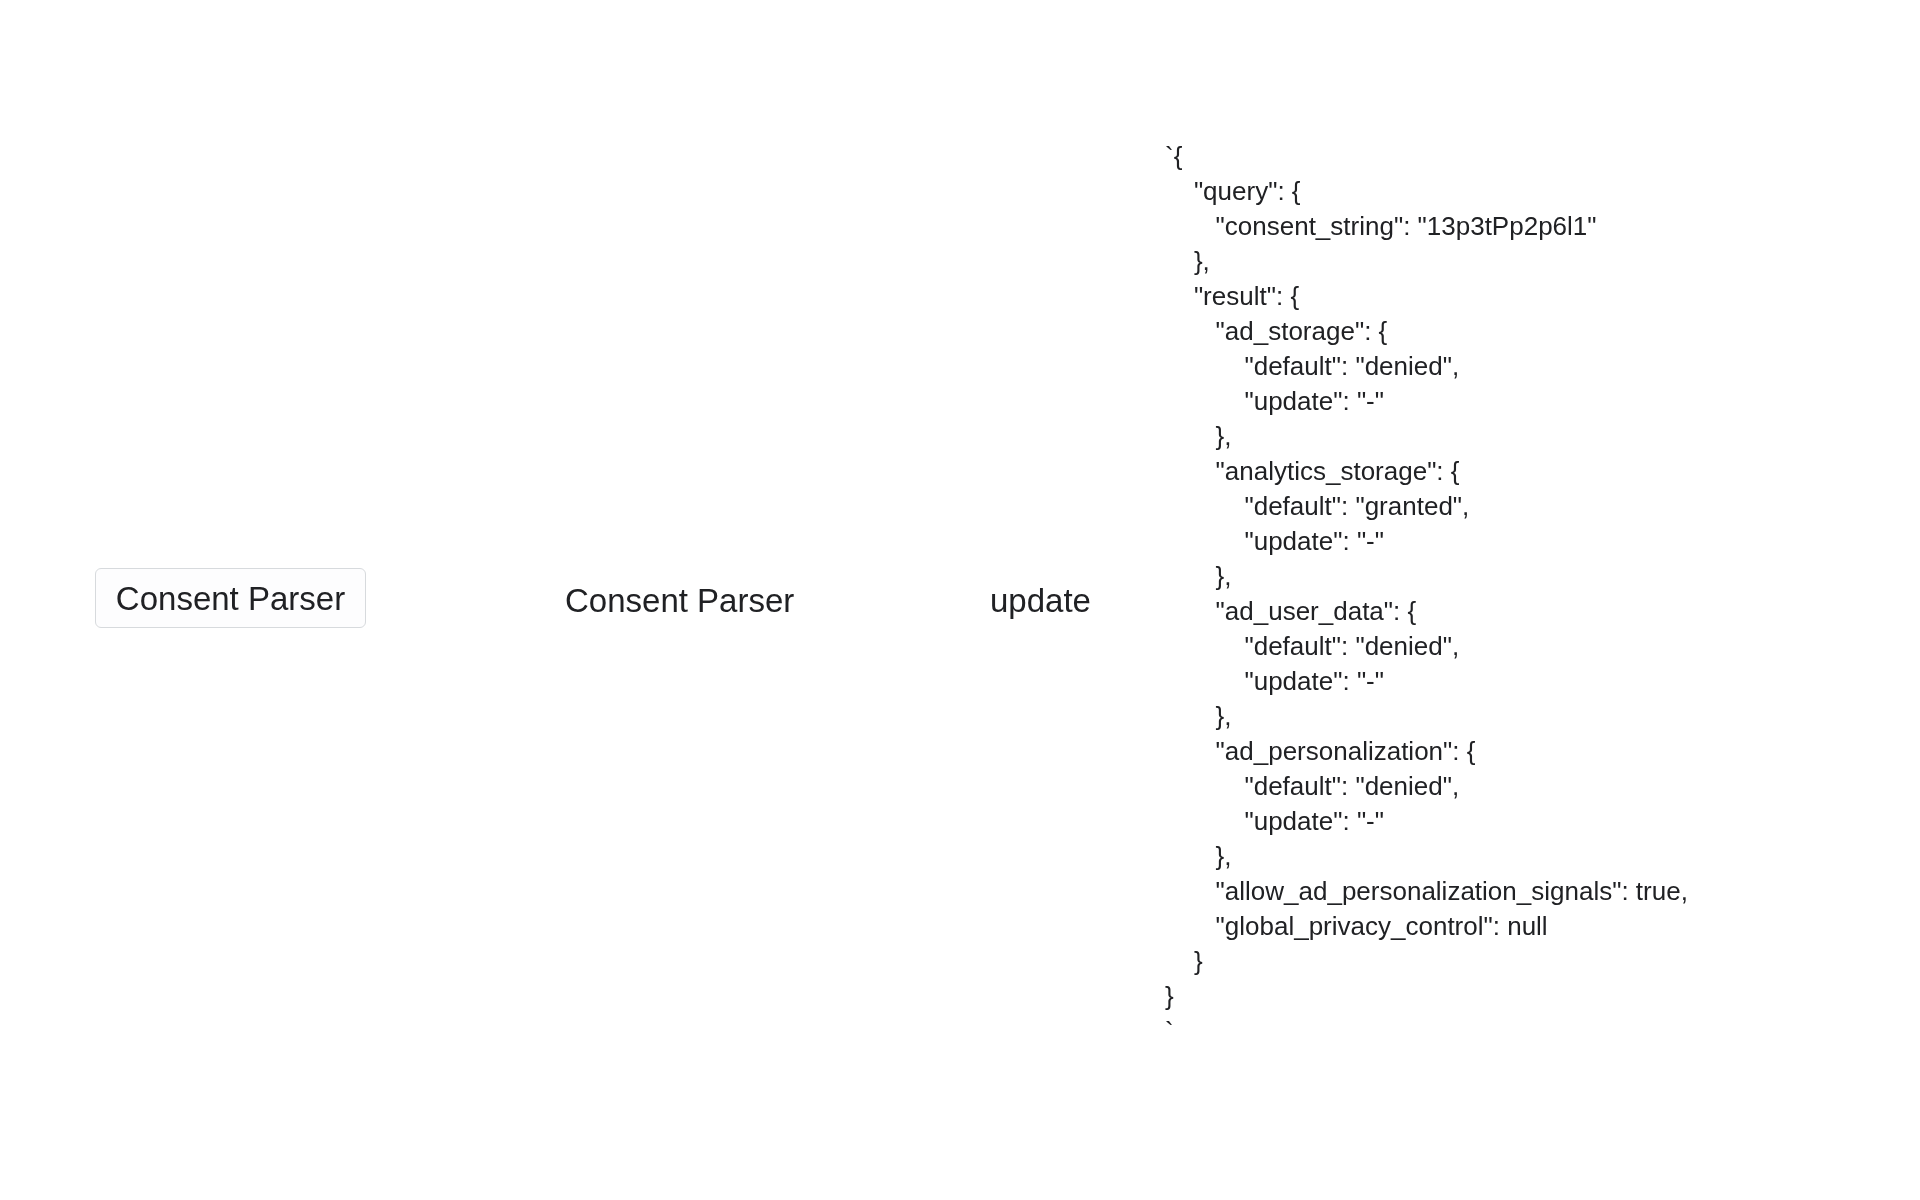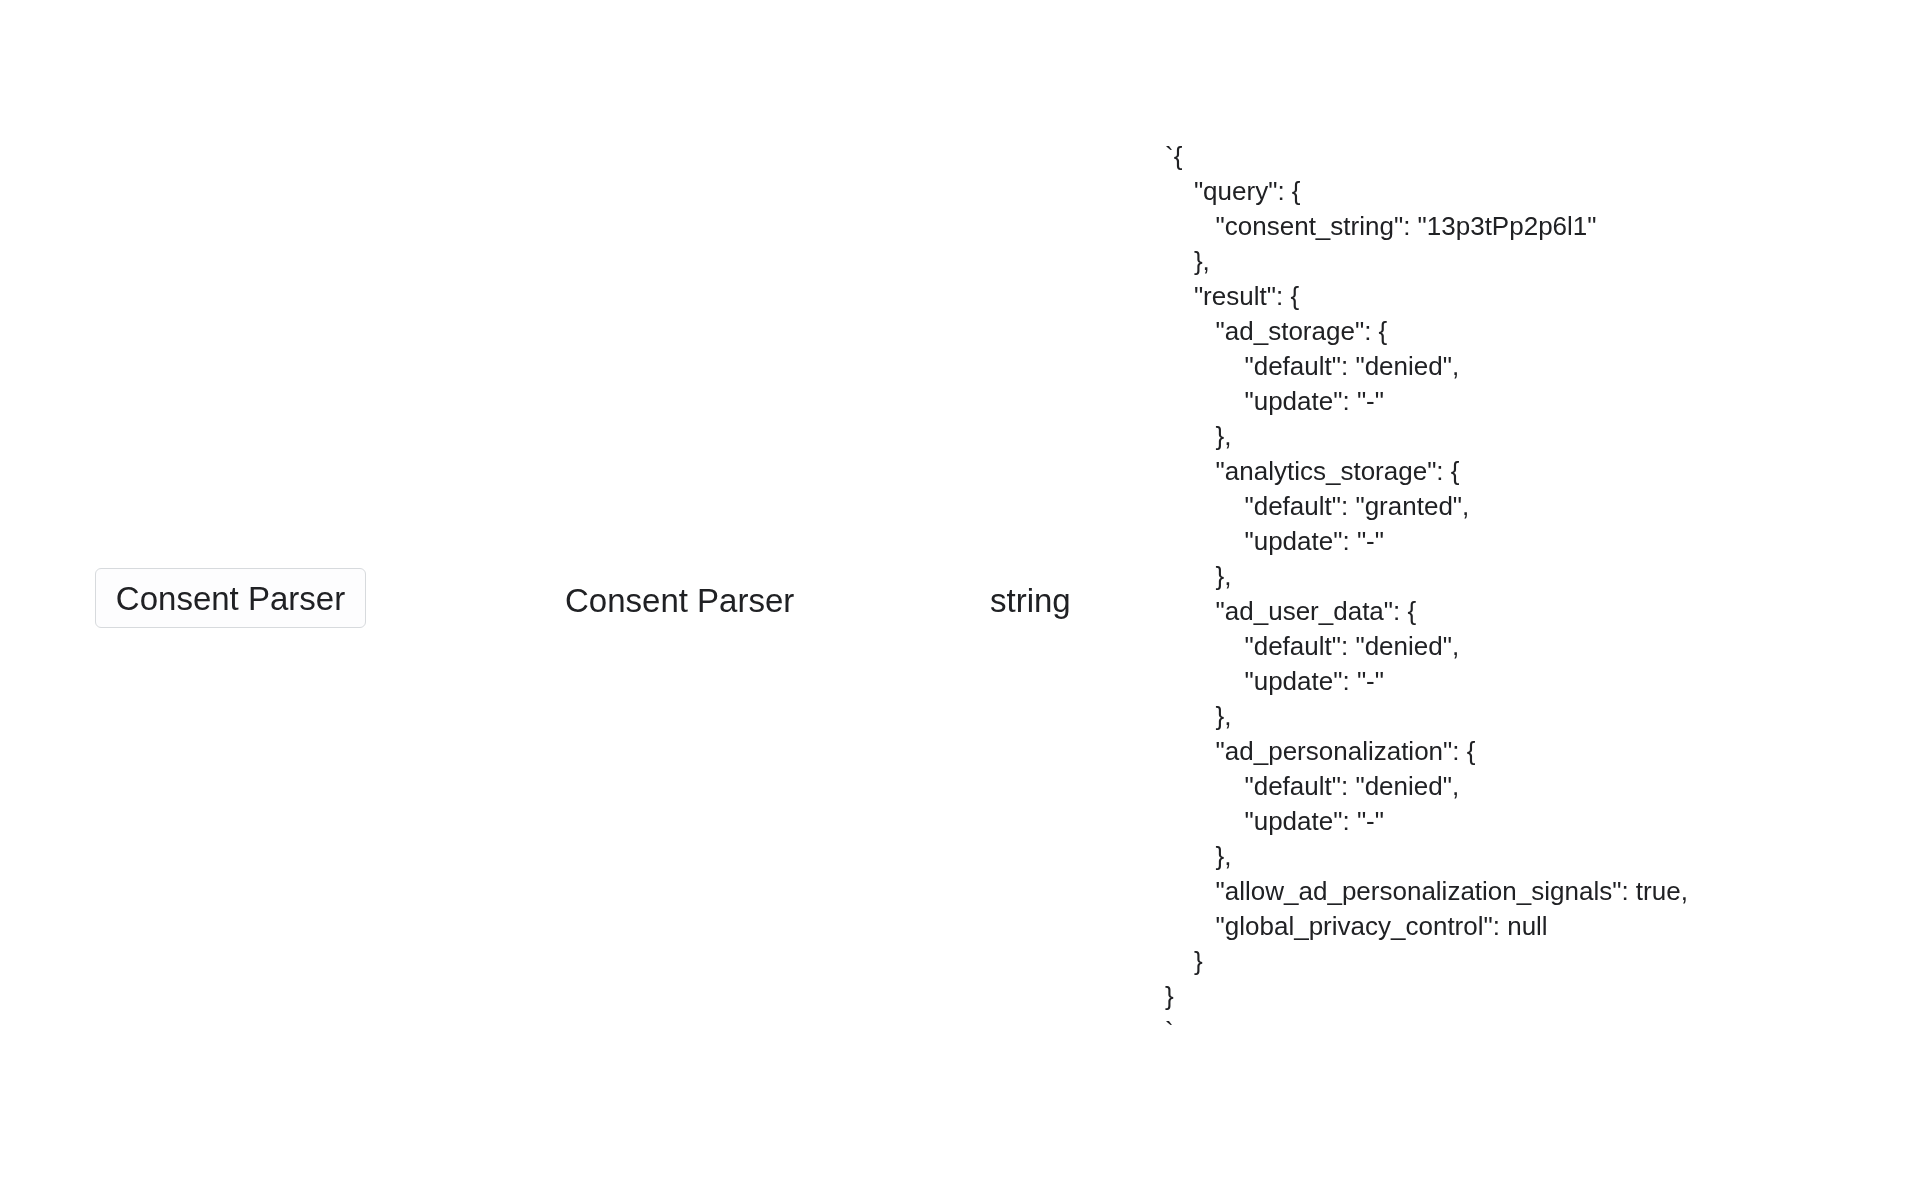--- a/index.html
+++ b/index.html
@@ -71,21 +71,21 @@
 </style>
 </head>
 <body>
 
 <div class="stage">
 
   <button class="tool-button">Consent Parser</button>
 
   <div class="tool-name">Consent Parser</div>
 
-  <div class="tool-type">string</div>
+  <div class="tool-type">update</div>
 
   <pre class="example-json">`{
     "query": {
        "consent_string": "13p3tPp2p6l1"
     },
     "result": {
        "ad_storage": {
            "default": "denied",
            "update": "-"
        },

